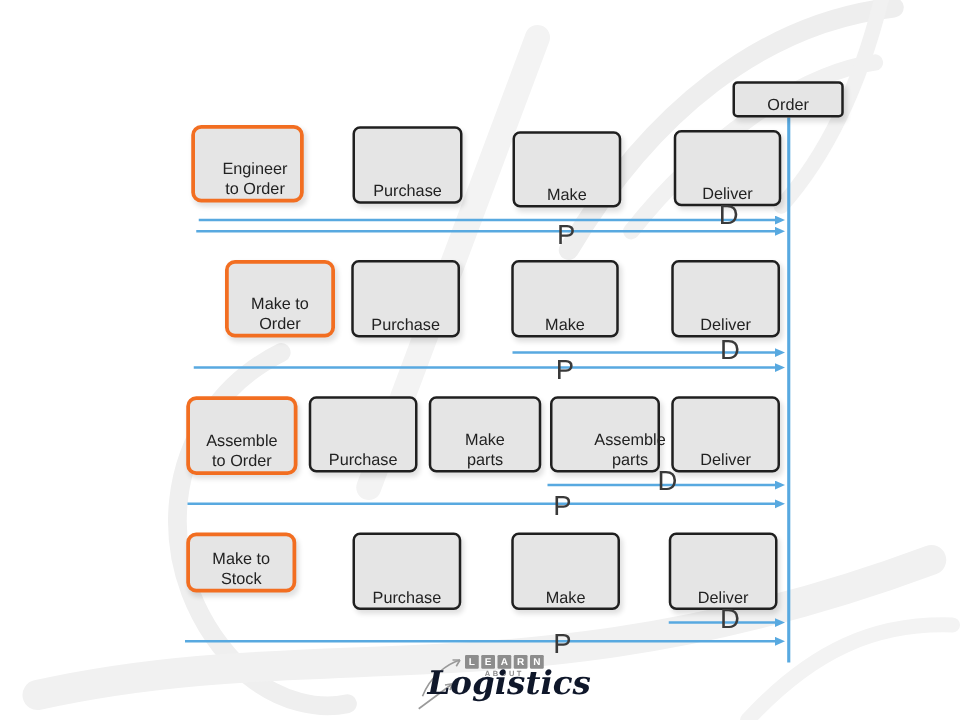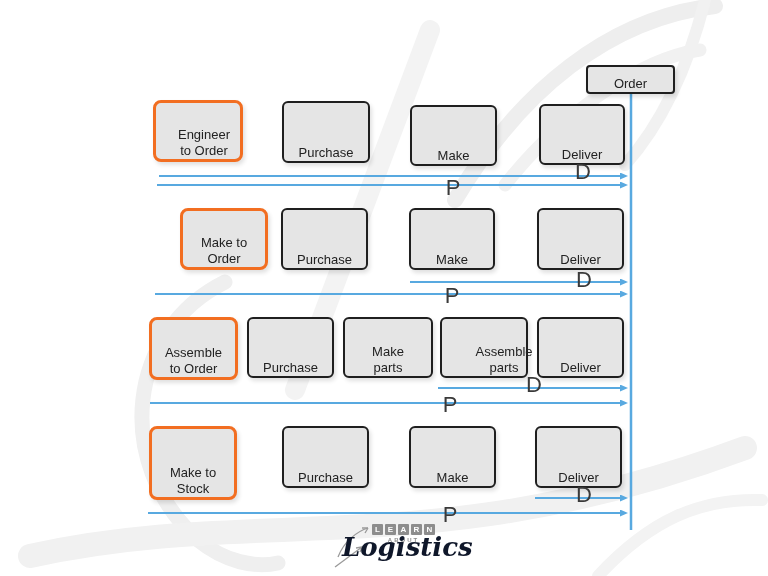--- a/index.html
+++ b/index.html
@@ -128,21 +128,21 @@
   </div>
   <div class="box" style="left:440px;top:317px;width:88px;height:61px;padding-left:40px;">
     <span>Assemble parts</span>
   </div>
   <div class="box" style="left:537px;top:317px;width:87px;height:61px;">
     <span>Deliver</span>
   </div>
   <div class="tlabel" style="left:534px;top:385px;">D</div>
   <div class="tlabel" style="left:450px;top:405px;">P</div>
 
-  <div class="box lead" style="left:149px;top:426px;width:88px;height:74px;">
+  <div class="box lead" style="left:149px;top:426px;width:88px;height:48px;">
     <span>Make to Stock</span>
   </div>
   <div class="box" style="left:282px;top:426px;width:87px;height:62px;">
     <span>Purchase</span>
   </div>
   <div class="box" style="left:409px;top:426px;width:87px;height:62px;">
     <span>Make</span>
   </div>
   <div class="box" style="left:535px;top:426px;width:87px;height:62px;">
     <span>Deliver</span>

